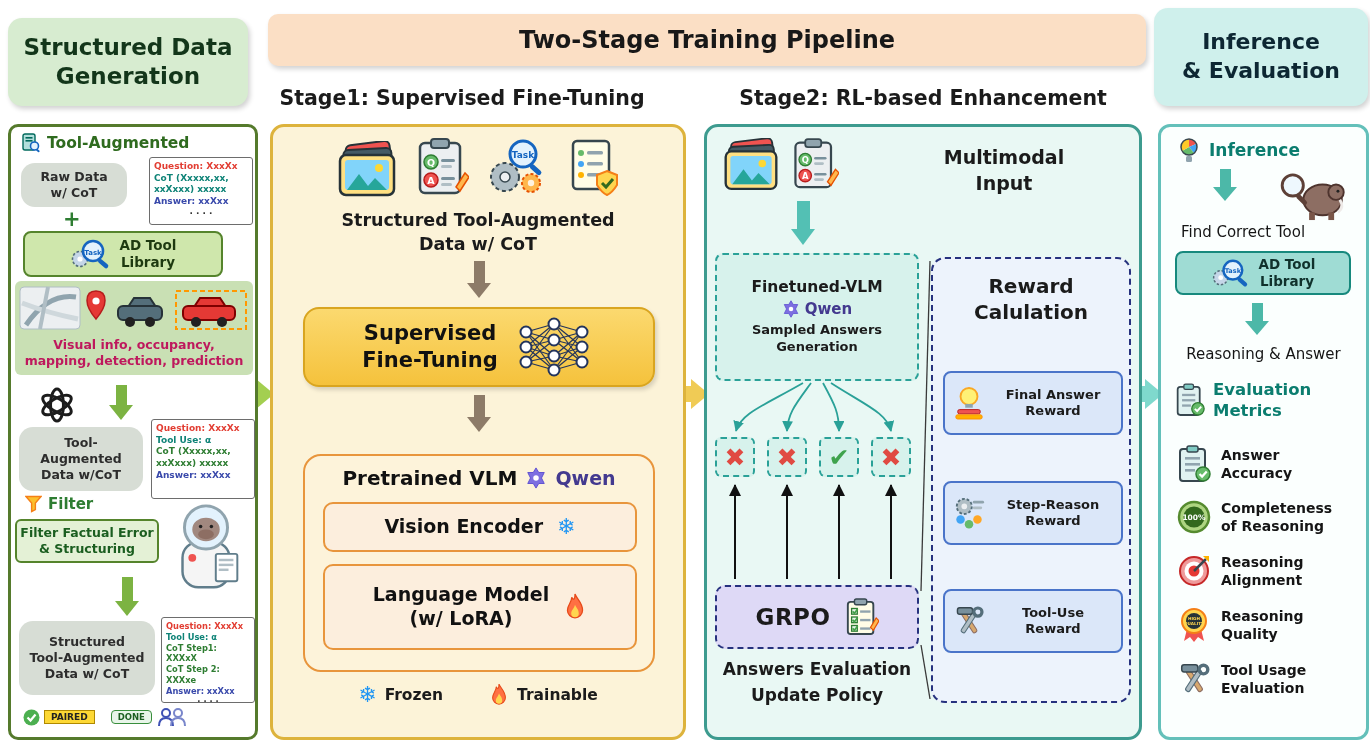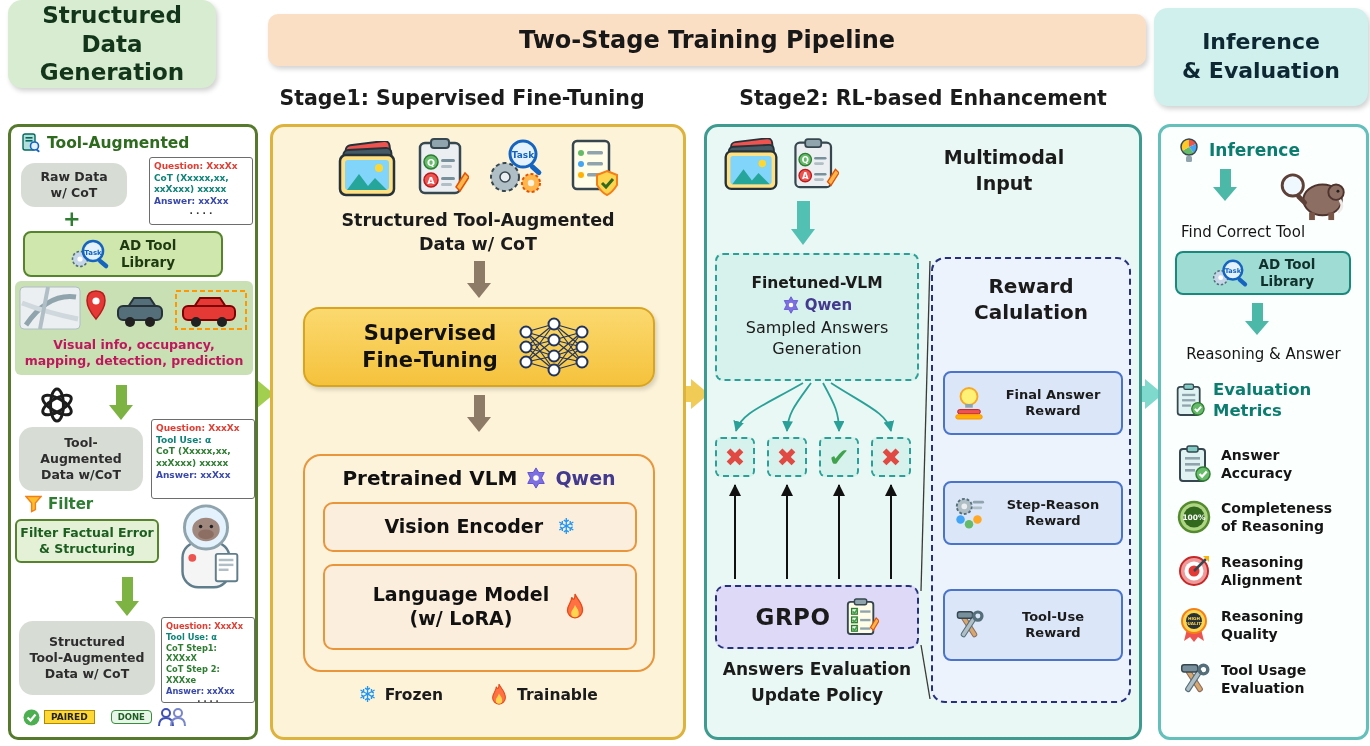--- a/index.html
+++ b/index.html
@@ -50,21 +50,21 @@
   .qwen-word{color:#43398f;font-weight:bold}
   .innerbox{position:absolute;background:#fceedd;border:2px solid #e8953c;border-radius:10px;display:flex;align-items:center;justify-content:center;gap:14px;font-size:19px;font-weight:600;color:#111;text-align:center;line-height:1.25}
   .snow{color:#2196f3;font-size:22px;line-height:1}
   .legend{position:absolute;left:0;width:100%;display:flex;justify-content:center;gap:46px;align-items:center;font-size:15.5px;font-weight:bold}
   .legend .item{display:flex;align-items:center;gap:8px}
   
   .mm-label{position:absolute;text-align:center;font-size:19px;font-weight:600;line-height:1.35}
   .ftbox{position:absolute;background:#d7f2ec;border:2px dashed #2aa198;border-radius:8px;display:flex;flex-direction:column;align-items:center;justify-content:center;gap:4px;text-align:center}
   .ftbox .t1{font-size:15.5px;font-weight:bold}
   .ftbox .qrow{display:flex;align-items:center;gap:5px;font-size:15px}
-  .ftbox .t2{font-size:16px;font-weight:400;line-height:1.3}
+  .ftbox .t2{font-size:13px;font-weight:700;line-height:1.3}
   .markbox{position:absolute;width:40px;height:40px;background:#d7f2ec;border:2px dashed #2aa198;border-radius:6px;display:flex;align-items:center;justify-content:center;font-size:25px;font-weight:bold}
   .mk-x{color:#e04a42}.mk-c{color:#3fa34d}
   .grpobox{position:absolute;background:#ded9f6;border:2.5px dashed #26317e;border-radius:10px;display:flex;align-items:center;justify-content:center;gap:14px}
   .grpobox .lbl{font-size:23px;font-weight:bold;letter-spacing:.5px}
   .s2-cap{position:absolute;text-align:center;font-size:17px;font-weight:600}
   .rewardpanel{position:absolute;background:#edf3fc;border:2.5px dashed #26317e;border-radius:14px}
   .rp-title{position:absolute;left:0;width:100%;text-align:center;font-size:20px;font-weight:bold;line-height:1.3}
   .rbox{position:absolute;background:#dbe7f9;border:2px solid #4a74c9;border-radius:8px;display:flex;align-items:center;gap:8px;padding:4px 8px}
   .rbox .lbl{flex:1;text-align:center;font-size:13px;font-weight:bold;line-height:1.25}
   
@@ -129,21 +129,21 @@
     </symbol>
     <symbol id="sym-fire" viewBox="0 0 22 26">
       <path d="M11 1 C13 6 18 9 18 16 A7 7 0 0 1 4 16 C4 11 8 9 8 4 C9 6.5 11 7 11 1 Z" fill="#ff7043" stroke="#e64a19" stroke-width="1.2"></path>
       <path d="M11 11 C12 14 14.5 15 14.5 19 A3.5 3.5 0 0 1 7.5 19 C7.5 16 10 15 11 11 Z" fill="#ffd54f"></path>
     </symbol>
   </defs>
 </svg>
 
 <div class="abs" style="left:0;top:0;width:1370px;height:746px">
 
-  <div class="hdr hdr-left" style="left:8px;top:0;width:208px;height:88px">
+  <div class="hdr hdr-left" style="left:8px;top:18px;width:240px;height:88px">
     <span class="pre">Structured Data
 Generation</span>
   </div>
   <div class="hdr hdr-center" style="left:268px;top:14px;width:878px;height:52px">
     <span>Two-Stage Training Pipeline</span>
   </div>
   <div class="hdr hdr-right" style="left:1154px;top:8px;width:214px;height:98px">
     <span class="pre">Inference
 &amp; Evaluation</span>
   </div>
@@ -540,21 +540,21 @@
           <rect x="21" y="5" width="12" height="3" rx="1.5" fill="#90a4ae"></rect>
             <rect x="21" y="11" width="10" height="3" rx="1.5" fill="#b0bec5"></rect>
           <circle cx="8" cy="25" r="4.5" fill="#42a5f5"></circle>
             <circle cx="17" cy="30" r="4.5" fill="#66bb6a"></circle>
             <circle cx="26" cy="25" r="4.5" fill="#ffa726"></circle>
         </svg>
         <span class="lbl pre">Step-Reason
 Reward</span>
       </div>
 
-      <div class="rbox" style="left:10px;top:330px;width:180px;height:72px">
+      <div class="rbox" style="left:10px;top:330px;width:180px;height:64px">
         <svg width="32" height="32">
             <use href="#sym-tools"></use>
           </svg>
         <span class="lbl pre">Tool-Use
 Reward</span>
       </div>
     </div>
   </div>
 
   <div class="panel panel-right" style="left:1158px;top:124px;width:211px;height:616px">

